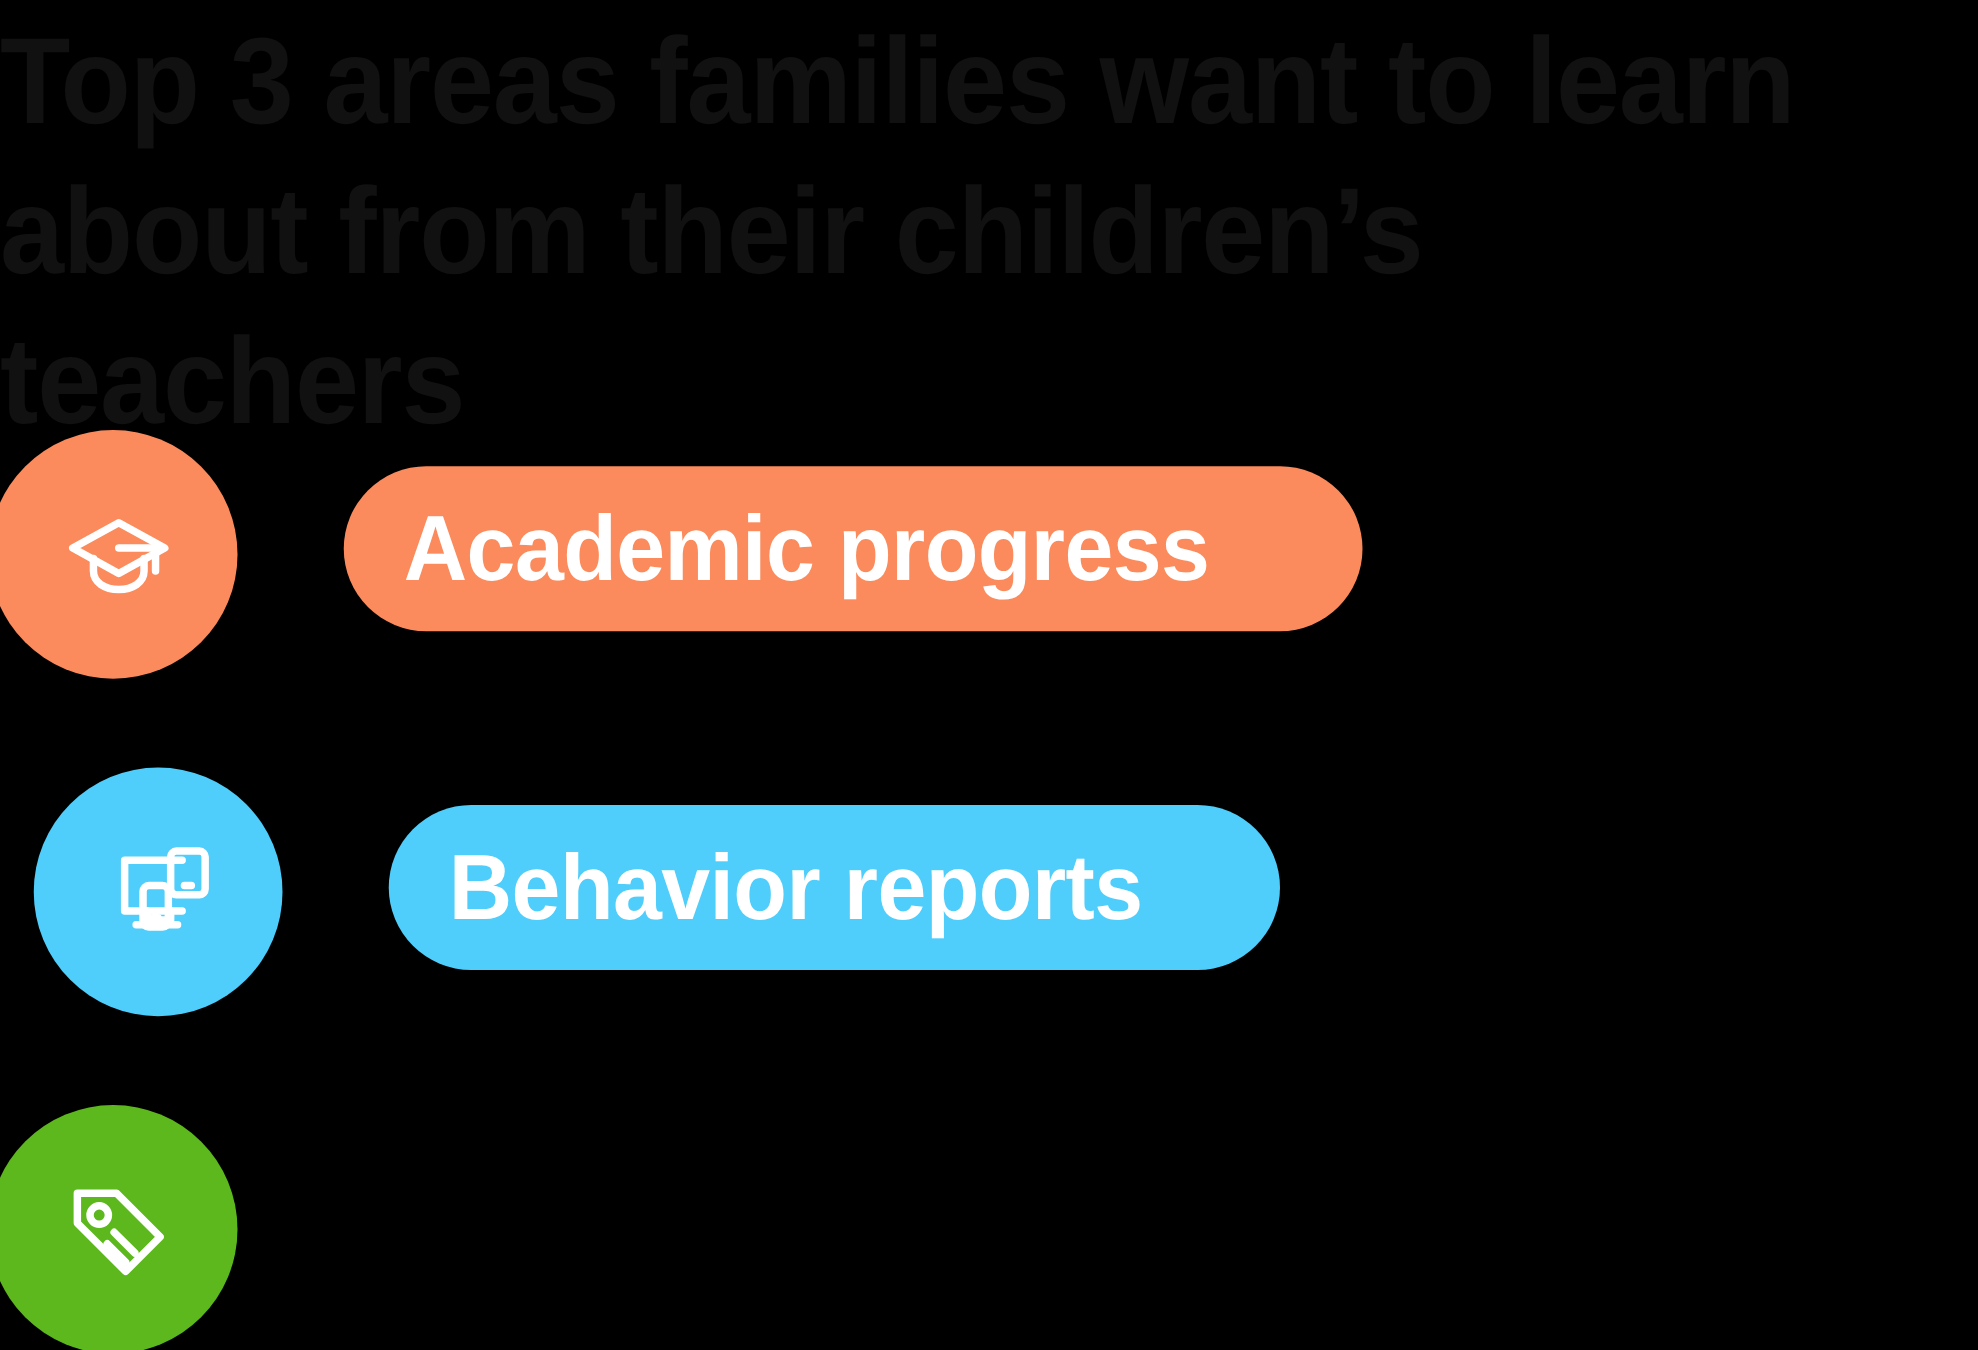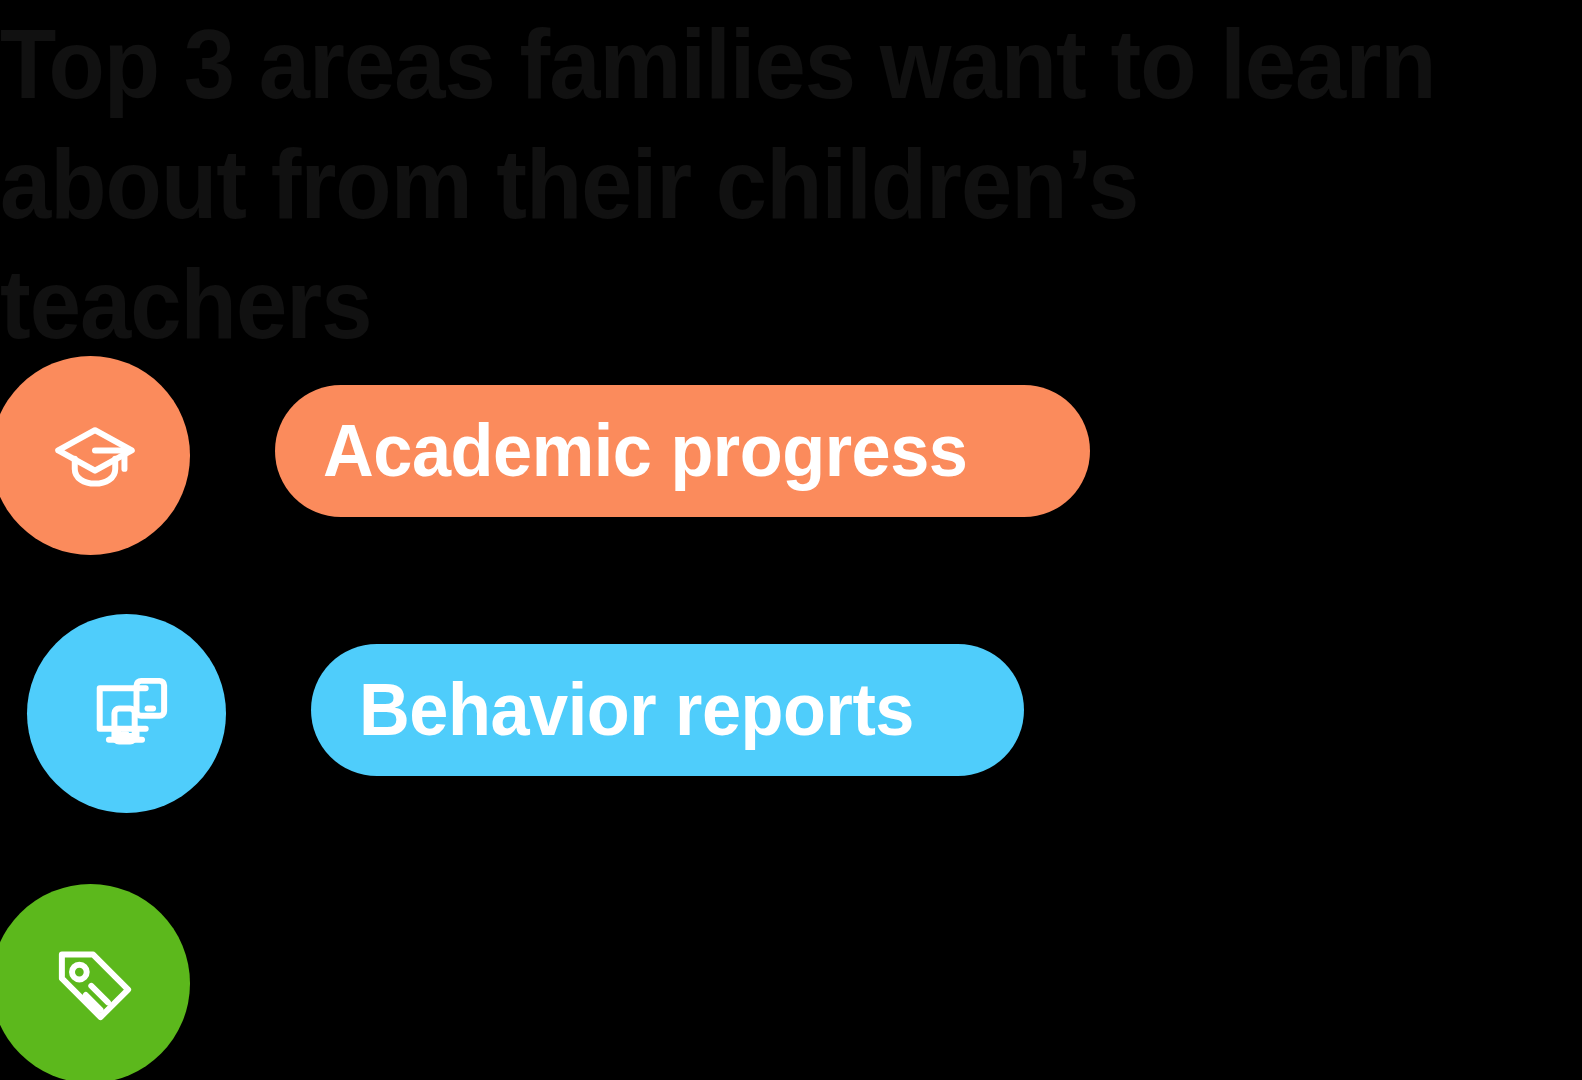--- a/index.html
+++ b/index.html
@@ -40,21 +40,21 @@
     white-space: pre-line;
   }
 
   
   .row {
     position: absolute;
     left: 0;
     width: 1582px;
     height: 200px;
   }
-  .row-1 { top: 356px; text-align: right; }
+  .row-1 { top: 344px; text-align: right; }
   .row-2 { top: 614px; margin-left: 36px; }
   .row-3 { top: 884px; }
 
   .icon-circle {
     position: absolute;
     left: -9px;
     top: 0px;
     width: 199px;
     height: 199px;
     border-radius: 50%;

